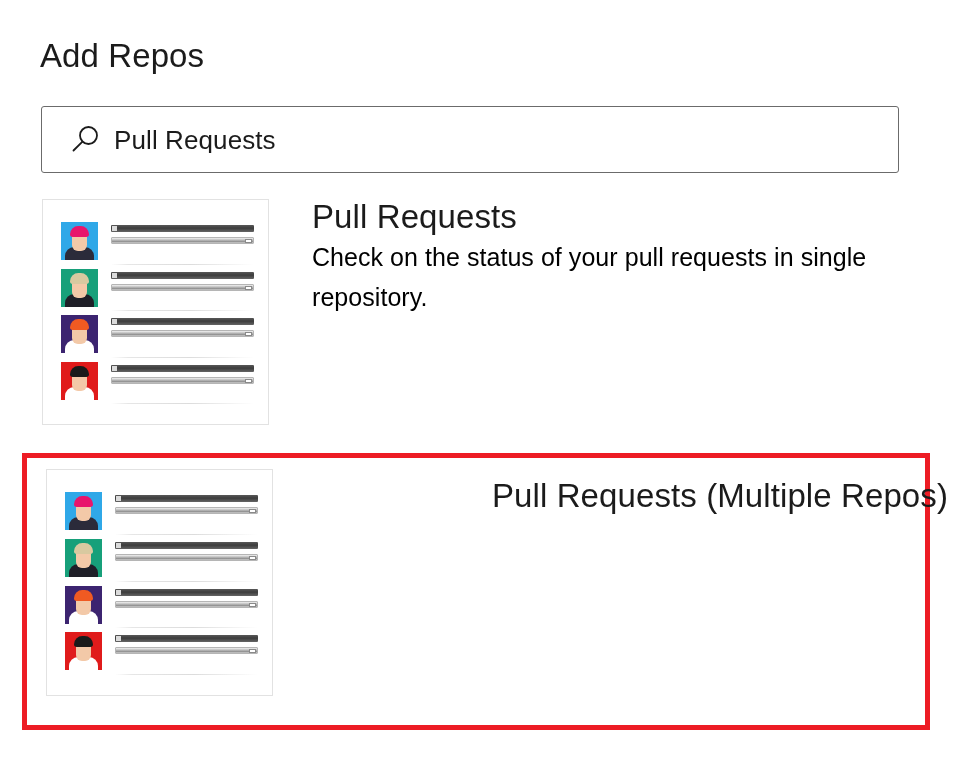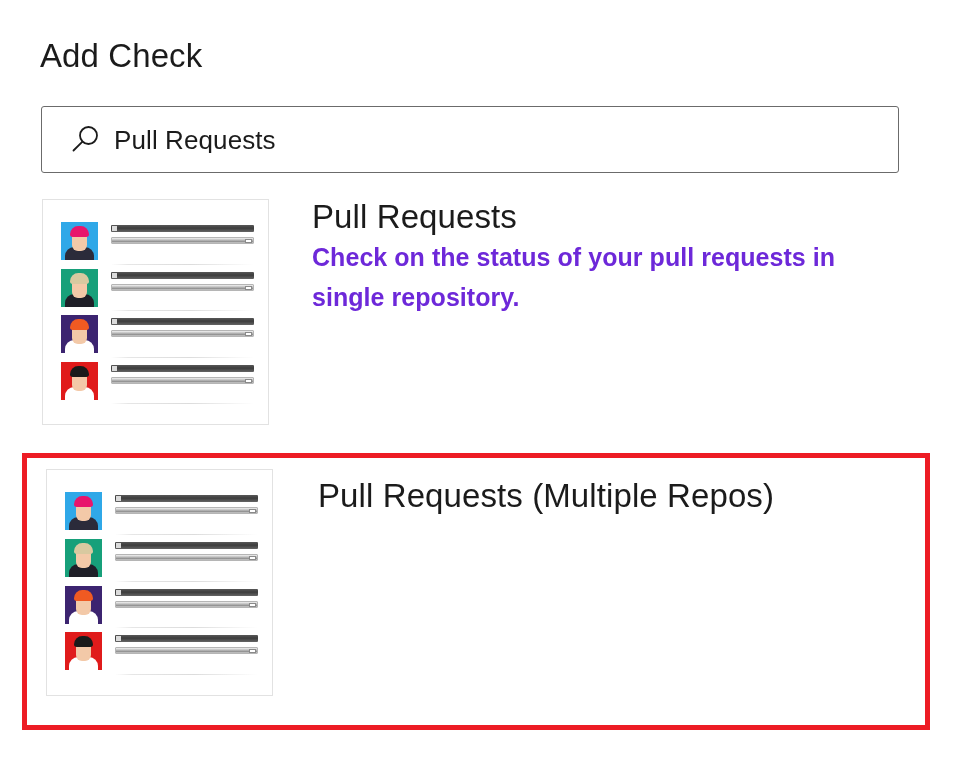--- a/index.html
+++ b/index.html
@@ -178,43 +178,43 @@
   .av-hair {
     position: absolute;
     left: 9px; top: 4px;
     width: 19px; height: 11px;
     border-radius: 9px 9px 3px 3px;
   }
 
   
   .widget-text { position: absolute; }
   .row-0 .widget-text { left: 312px; top: 8px; width: 600px; }
-  .row-1 .widget-text { left: 291px; top: 19px; width: 620px; }
+  .row-1 .widget-text { left: 301px; top: 19px; width: 620px; text-align: right; }
 
   .widget-title {
     font-size: 33px;
     font-weight: 400;
     color: #1b1b1b;
     line-height: 1.14;
     letter-spacing: 0.1px;
     white-space: nowrap;
   }
   .widget-desc {
     font-size: 25px;
-    font-weight: 700;
-    color: #6d28d9;
+    font-weight: 400;
+    color: #000000;
     line-height: 1.62;
     letter-spacing: 0.05px;
     margin-top: 1px;
   }
 </style>
 </head>
 <body>
 
-<div class="page-title">Add Check</div>
+<div class="page-title">Add Repos</div>
 
 <div class="search-box">
   <svg class="search-icon" viewBox="0 0 34 34" aria-hidden="true">
     <circle cx="20.5" cy="12.5" r="8.5" fill="none" stroke="#1b1b1b" stroke-width="1.8"></circle>
     <line x1="14.2" x2="5.5" y1="18.8" y2="27.5" stroke="#1b1b1b" stroke-width="1.8" stroke-linecap="round"></line>
   </svg>
   <span class="search-value" title="Search widgets">Pull Requests</span>
 </div>
 
 <div class="widget-row row-0">

